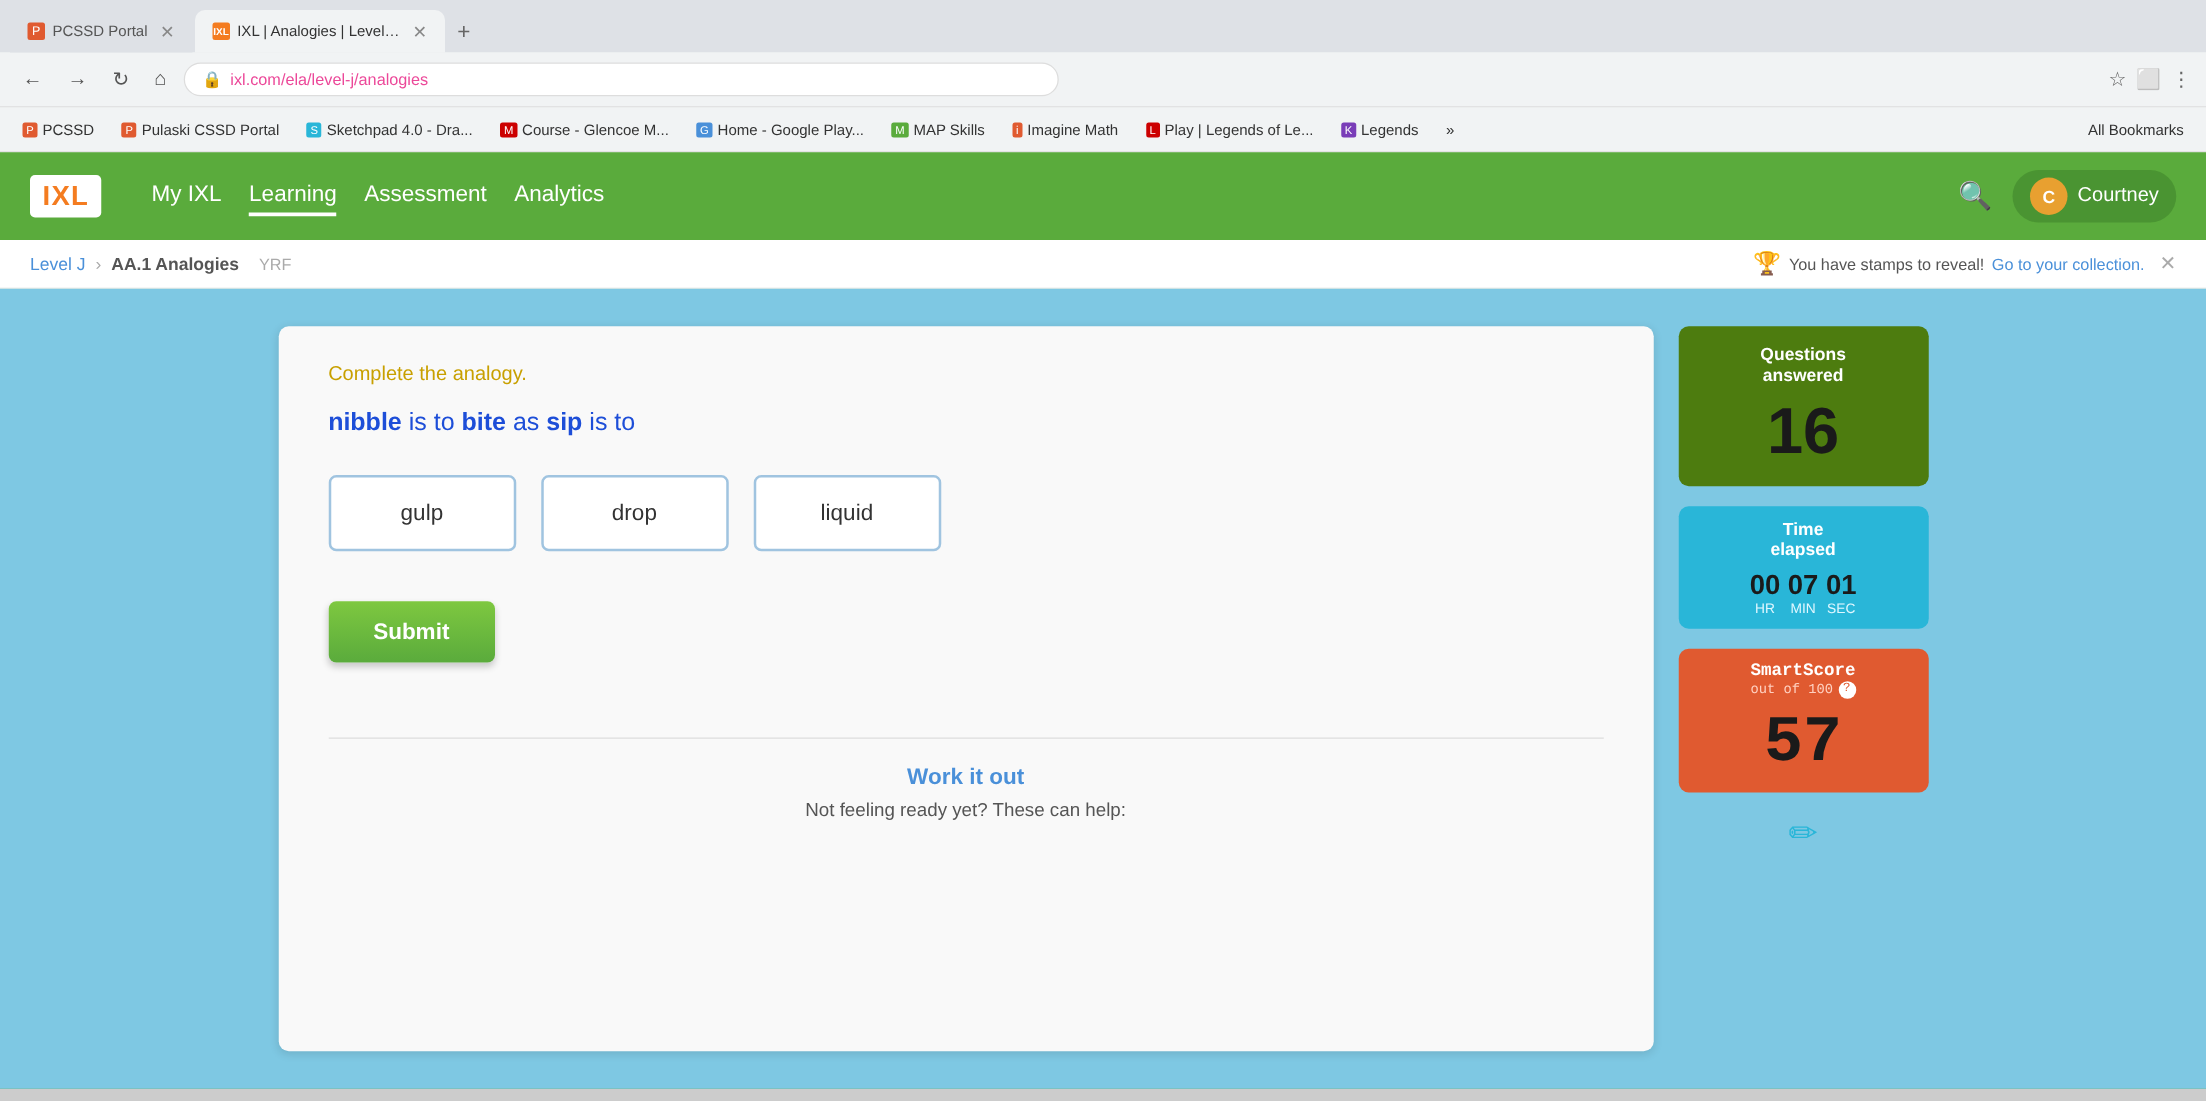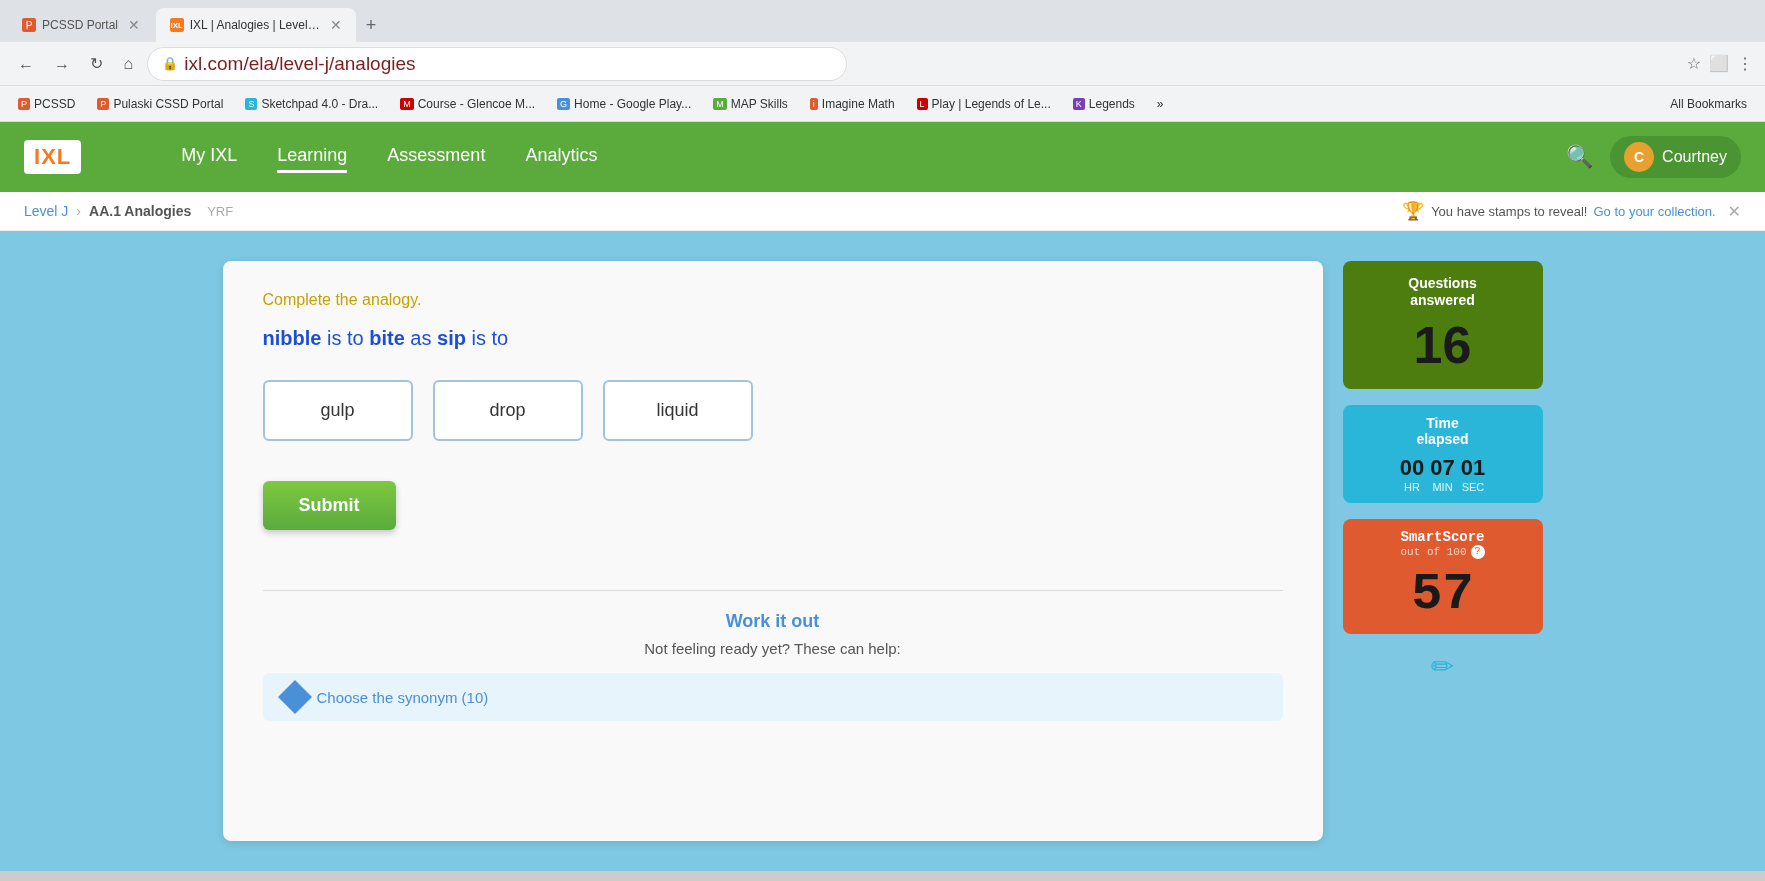--- a/index.html
+++ b/index.html
@@ -11,34 +11,34 @@
     .tab { display: flex; align-items: center; background: #dee1e6; border-radius: 8px 8px 0 0; padding: 6px 14px; font-size: 12px; color: #555; max-width: 200px; height: 34px; cursor: pointer; gap: 6px; }
     .tab.active { background: #f1f3f4; color: #333; }
     .tab-favicon { width: 14px; height: 14px; border-radius: 2px; display: inline-flex; align-items: center; justify-content: center; font-size: 10px; }
     .tab-title { white-space: nowrap; overflow: hidden; text-overflow: ellipsis; max-width: 140px; }
     .tab-close { margin-left: 4px; color: #888; font-size: 14px; cursor: pointer; }
     .tab-new { background: none; border: none; font-size: 18px; color: #666; cursor: pointer; padding: 4px 8px; }
 
     .address-bar-row { display: flex; align-items: center; background: #f1f3f4; padding: 6px 12px; gap: 8px; height: 44px; border-bottom: 1px solid #ddd; }
     .nav-btn { background: none; border: none; font-size: 16px; color: #555; cursor: pointer; padding: 4px 6px; }
     .address-bar { flex: 1; max-width: 700px; background: #fff; border: 1px solid #ddd; border-radius: 20px; padding: 5px 14px; font-size: 13px; color: #333; display: flex; align-items: center; gap: 6px; }
-    .address-bar-url { color: #7f1d1d; font-size: 19px; }
+    .address-bar-url { color: #ec4899; font-size: 13px; }
     .address-icons { margin-left: auto; display: flex; gap: 8px; color: #666; font-size: 16px; }
 
     .bookmarks-bar { display: flex; align-items: center; background: #f1f3f4; padding: 4px 12px; gap: 10px; border-bottom: 1px solid #ddd; height: 36px; overflow: hidden; }
     .bookmark-item { display: flex; align-items: center; gap: 4px; font-size: 12px; color: #333; cursor: pointer; white-space: nowrap; padding: 3px 6px; border-radius: 4px; }
 
     
     .ixl-app { background: #5aab3c; }
 
     
     .ixl-nav { background: #5aab3c; display: flex; align-items: center; padding: 0 24px; height: 70px; gap: 40px; }
     .ixl-logo { background: #fff; color: #5aab3c; font-weight: bold; font-size: 22px; padding: 4px 10px; border-radius: 4px; letter-spacing: 1px; }
     .ixl-logo span { color: #f47c20; }
-    .nav-links { display: flex; gap: 40px; margin-left: 60px; }
+    .nav-links { display: flex; gap: 22px; }
     .nav-link { color: #fff; text-decoration: none; font-size: 18px; font-weight: 500; padding: 4px 0; cursor: pointer; }
     .nav-link.active { border-bottom: 3px solid #fff; }
     .nav-right { margin-left: auto; display: flex; align-items: center; gap: 16px; }
     .search-icon-btn { color: #fff; font-size: 22px; cursor: pointer; background: none; border: none; }
     .user-btn { display: flex; align-items: center; gap: 8px; background: #4a9432; border: none; border-radius: 24px; padding: 6px 14px; color: #fff; font-size: 16px; cursor: pointer; }
     .user-avatar { width: 30px; height: 30px; border-radius: 50%; background: #e8a030; display: flex; align-items: center; justify-content: center; font-size: 14px; font-weight: bold; color: #fff; }
 
     
     .breadcrumb-bar { background: #fff; padding: 8px 24px; display: flex; align-items: center; gap: 8px; font-size: 14px; border-bottom: 1px solid #eee; }
     .breadcrumb-link { color: #4a90d9; cursor: pointer; text-decoration: none; }
@@ -225,24 +225,20 @@
         <button class="choice-btn">gulp</button>
         <button class="choice-btn">drop</button>
         <button class="choice-btn">liquid</button>
       </div>
       <button class="submit-btn">Submit</button>
 
       <div class="work-it-out">
         <div class="work-title">Work it out</div>
         <div class="work-subtitle">Not feeling ready yet? These can help:</div>
         <div class="work-links">
-          <div class="work-link-item">
-            <span class="work-link-diamond"></span>
-            <span class="work-link-text">Choose the synonym (10)</span>
-          </div>
         </div>
       </div>
     </div>
 
     <div class="sidebar">
 
       <div class="questions-box">
         <div class="questions-box-label">
           <span>Questions</span><br>
           <span>answered</span>

